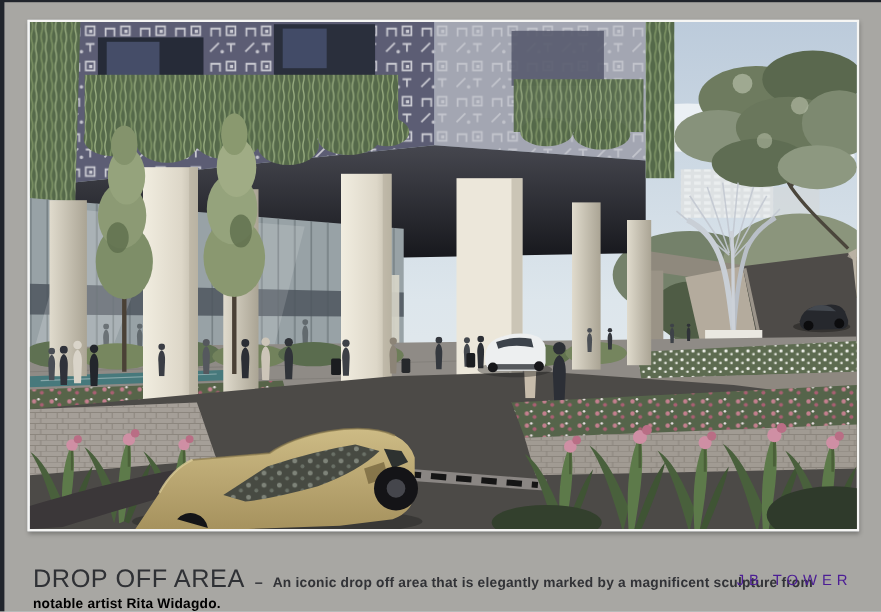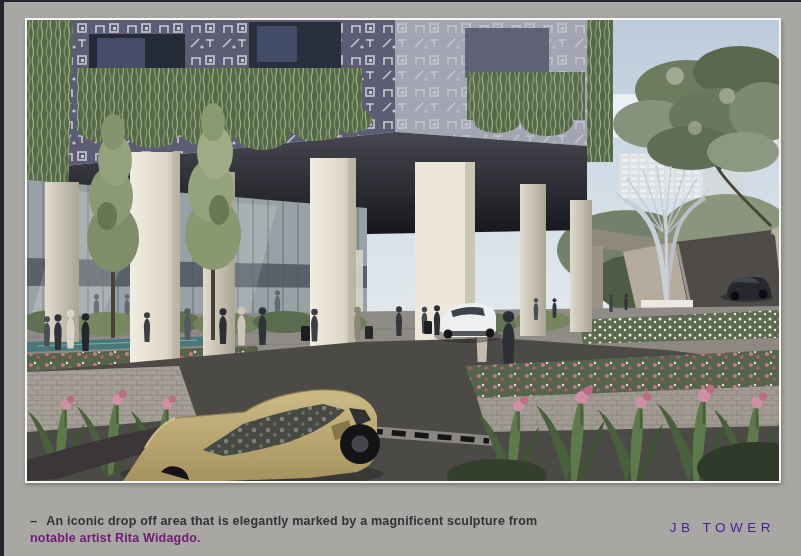--- a/index.html
+++ b/index.html
@@ -13,21 +13,21 @@
     position:absolute;left:25px;top:18px;width:752px;height:461px;
     border:2px solid #f6f6f4;background:#cfd6dc;overflow:hidden;
     box-shadow:1px 2px 4px rgba(0,0,0,.28);
   }
   .render-frame svg{display:block;}
   .caption{position:absolute;left:30px;top:497px;width:748px;color:#2d2e32;}
   .caption-line1{display:flex;align-items:baseline;gap:9px;white-space:nowrap;}
   .caption-title{font-size:23px;letter-spacing:.5px;color:#2f3135;}
   .caption-dash{font-size:13px;font-weight:700;color:#2f3135;}
   .caption-desc{font-size:12.5px;font-weight:700;letter-spacing:.2px;color:#323337;}
-  .caption-line2{font-size:12.5px;font-weight:700;letter-spacing:.2px;color:#701a75;margin-top:4px;}
+  .caption-line2{font-size:12.5px;font-weight:700;letter-spacing:.2px;color:#000000;margin-top:4px;}
   .brand-logo{
     position:absolute;right:26px;top:520px;
     font-size:13.5px;letter-spacing:4.5px;color:#4c1d95;font-weight:400;
   }
 </style>
 </head>
 <body>
 
 <div class="edge-top"></div>
 <div class="edge-left"></div>
@@ -352,19 +352,20 @@
     <use href="#canna" x="618" y="360" width="92" height="104"></use>
     <use href="#canna" x="676" y="368" width="84" height="96"></use>
     <ellipse cx="730" cy="448" rx="60" ry="26" fill="#2f3a2b"></ellipse>
     <ellipse cx="470" cy="455" rx="50" ry="16" fill="#33402d"></ellipse>
   </g>
 </svg>
 </div>
 
 <p class="caption">
   <span class="caption-line1">
+    <span class="caption-title">DROP OFF AREA</span>
     <span class="caption-dash">–</span>
     <span class="caption-desc">An iconic drop off area that is elegantly marked by a magnificent sculpture from</span>
   </span>
   <span class="caption-line2">notable artist Rita Widagdo.</span>
 </p>
 
 <div class="brand-logo">JB TOWER</div>
 
 </body></html>

